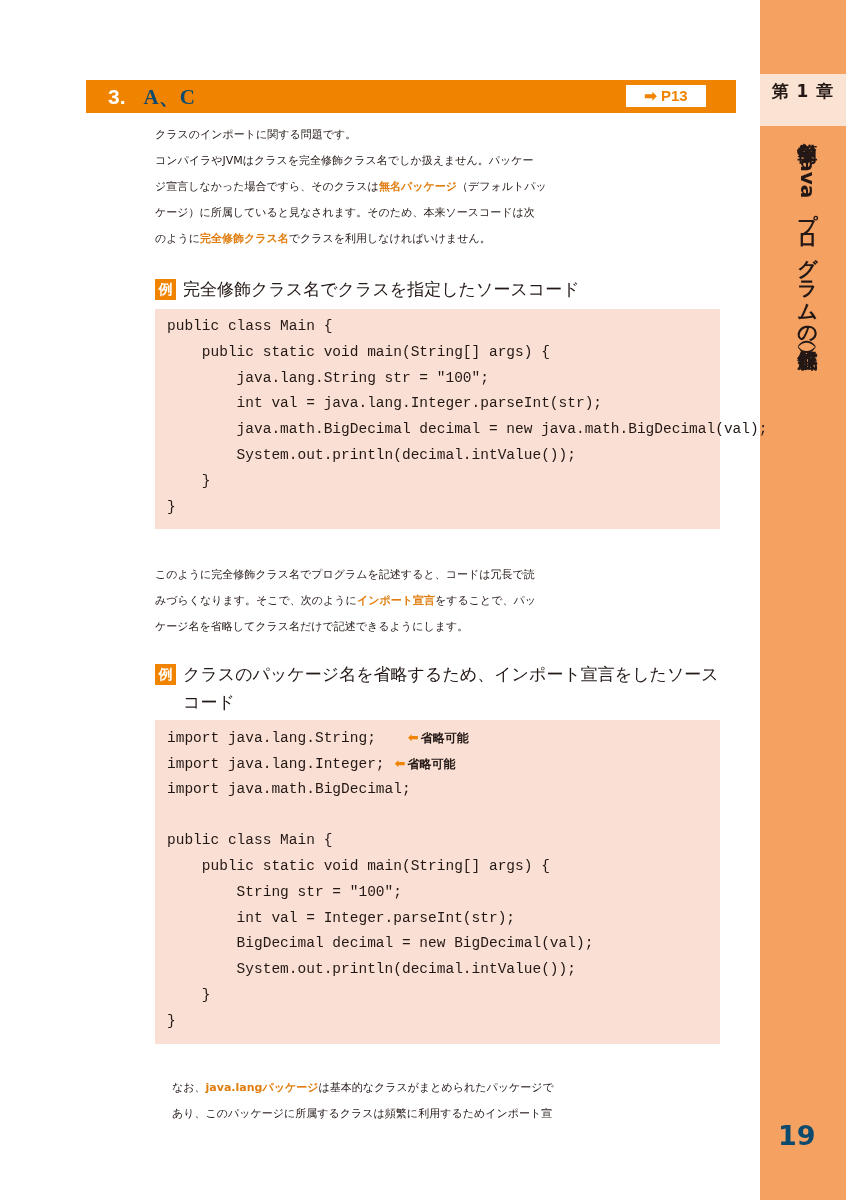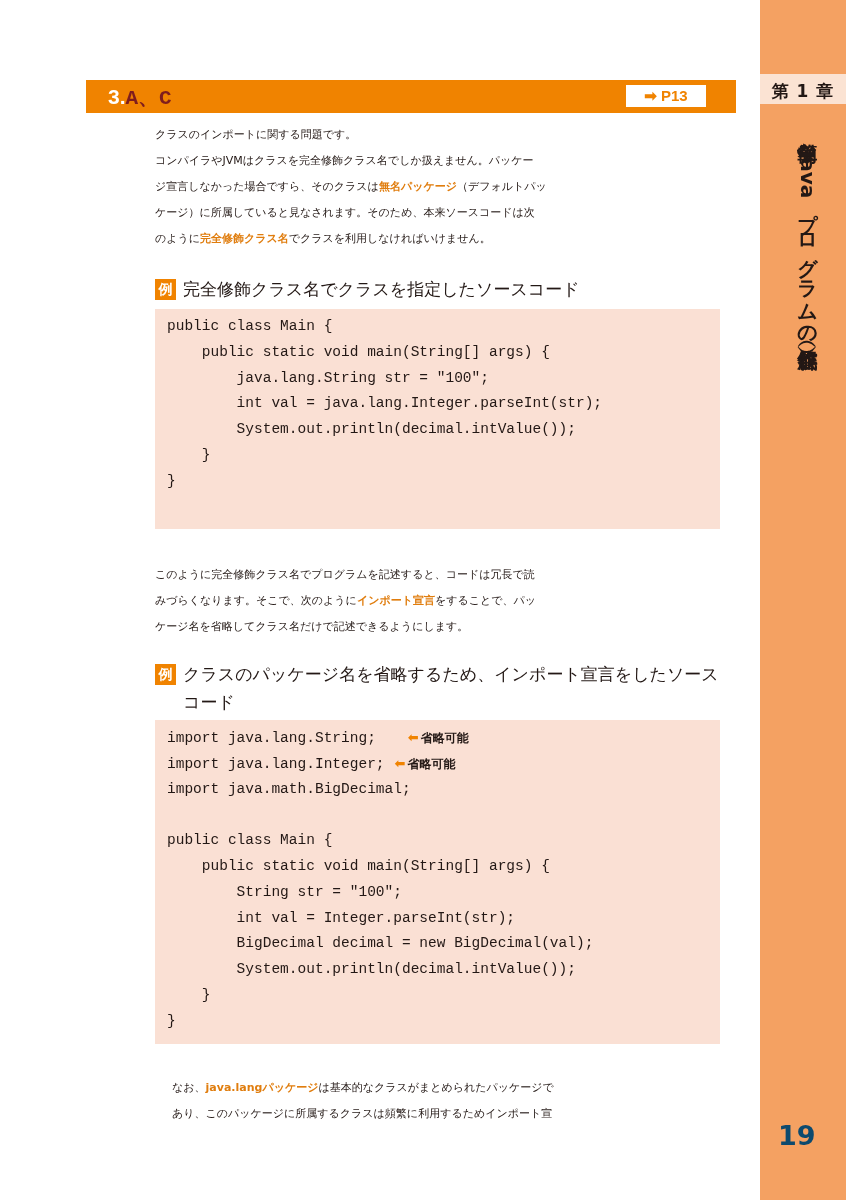--- a/index.html
+++ b/index.html
@@ -7,21 +7,21 @@
     width: 846px; height: 1200px; position: relative; overflow: hidden;
     background: #ffffff;
     font-family: "DejaVu Sans", sans-serif;
     color: #231815;
   }
   .sidebar {
     position: absolute; left: 760px; top: 0; width: 86px; height: 1200px;
     background: #f4a162;
   }
   .chapter-tab {
-    position: absolute; left: 0; top: 74px; width: 86px; height: 30px;
+    position: absolute; left: 0; top: 74px; width: 86px; height: 52px;
     background: #fbe3d3;
     font-family: "DejaVu Sans", sans-serif; font-weight: bold;
     font-size: 17px; line-height: 34px; text-align: center; color: #231815;
     letter-spacing: 1px;
   }
   .chapter-title {
     position: absolute; left: 22px; top: 128px; width: 40px;
     writing-mode: vertical-rl; text-orientation: mixed;
     font-size: 20px; font-weight: bold; color: #231815; letter-spacing: 0px;
   }
@@ -32,22 +32,22 @@
   .answer-bar {
     position: absolute; left: 86px; top: 80px; width: 650px; height: 33px;
     background: #f08300;
     display: flex; align-items: center;
   }
   .answer-num {
     color: #fff; font-weight: bold; font-size: 21px; margin-left: 22px;
     font-family: "Liberation Sans", sans-serif;
   }
   .answer-text {
-    color: #7f1d1d; font-weight: bold; font-size: 21px; 
-    font-family: Liberation Mono, monospace;
+    color: #0c4a6e; font-weight: bold; font-size: 21px; margin-left: 18px;
+    font-family: Liberation Serif, serif;
   }
   .ref-box {
     position: absolute; right: 30px; top: 5px; width: 80px; height: 22px;
     background: #fff; color: #f08300; font-weight: bold; font-size: 15px;
     line-height: 22px; text-align: center;
     font-family: "Liberation Sans", sans-serif;
   }
   .para {
     position: absolute; left: 155px; width: 568px;
     font-size: 11px; line-height: 26px; color: #231815;
@@ -102,20 +102,21 @@
 <div class="example-head" style="top:275px;">
   <span class="ex-badge">例</span>
   <span>完全修飾クラス名でクラスを指定したソースコード</span>
 </div>
 
 <div class="code" style="top:309px; height:220px;">
   <div class="code-line">public class Main {</div>
   <div class="code-line">    public static void main(String[] args) {</div>
   <div class="code-line">        java.lang.String str = "100";</div>
   <div class="code-line">        int val = java.lang.Integer.parseInt(str);</div>
+  <div class="code-line">        java.math.BigDecimal decimal = new java.math.BigDecimal(val);</div>
   <div class="code-line">        System.out.println(decimal.intValue());</div>
   <div class="code-line">    }</div>
   <div class="code-line">}</div>
 </div>
 
 <div class="para" style="top:562px;">
   <div>このように完全修飾クラス名でプログラムを記述すると、コードは冗長で読</div>
   <div><span>みづらくなります。そこで、次のように</span><span class="hl">インポート宣言</span><span>をすることで、パッ</span></div>
   <div>ケージ名を省略してクラス名だけで記述できるようにします。</div>
 </div>

